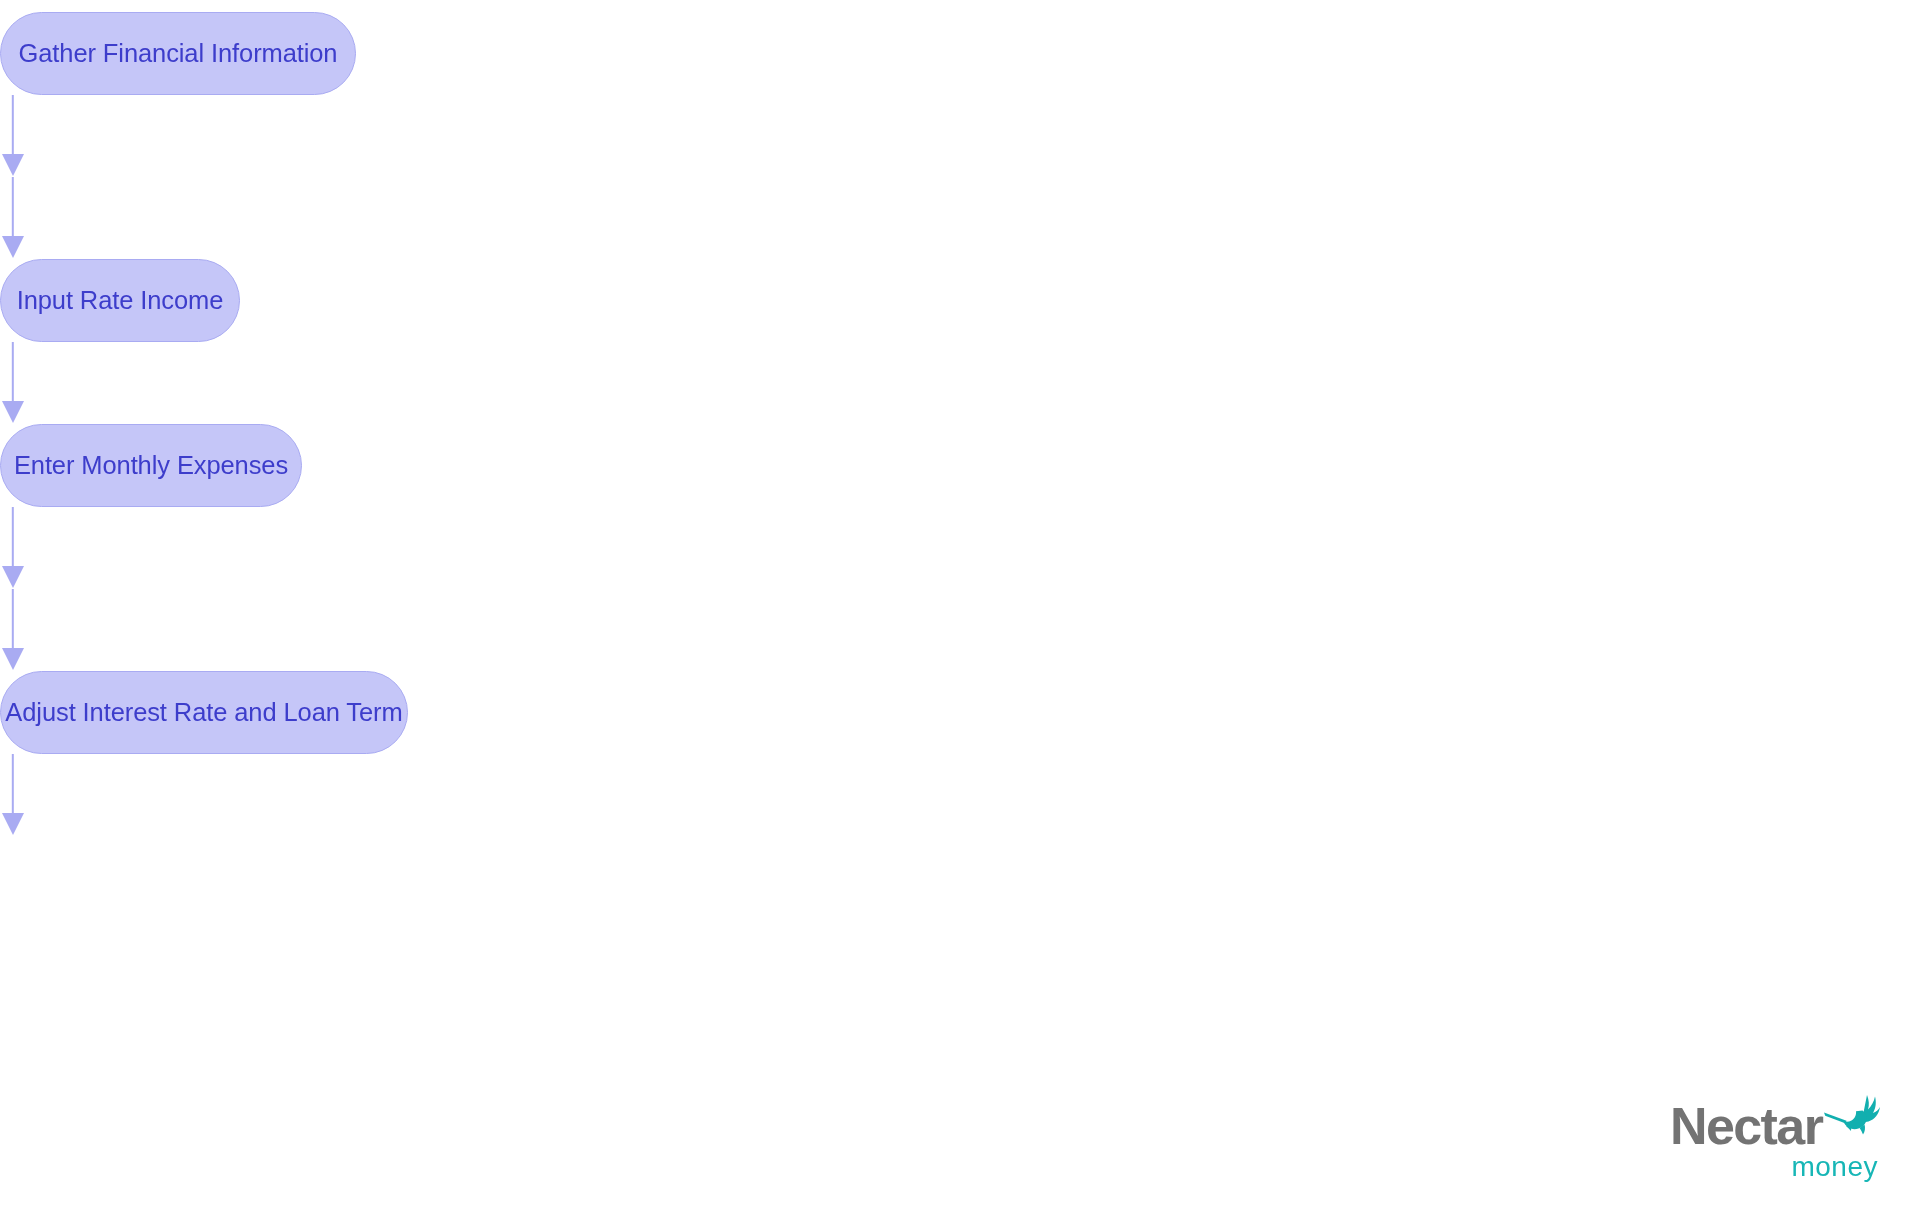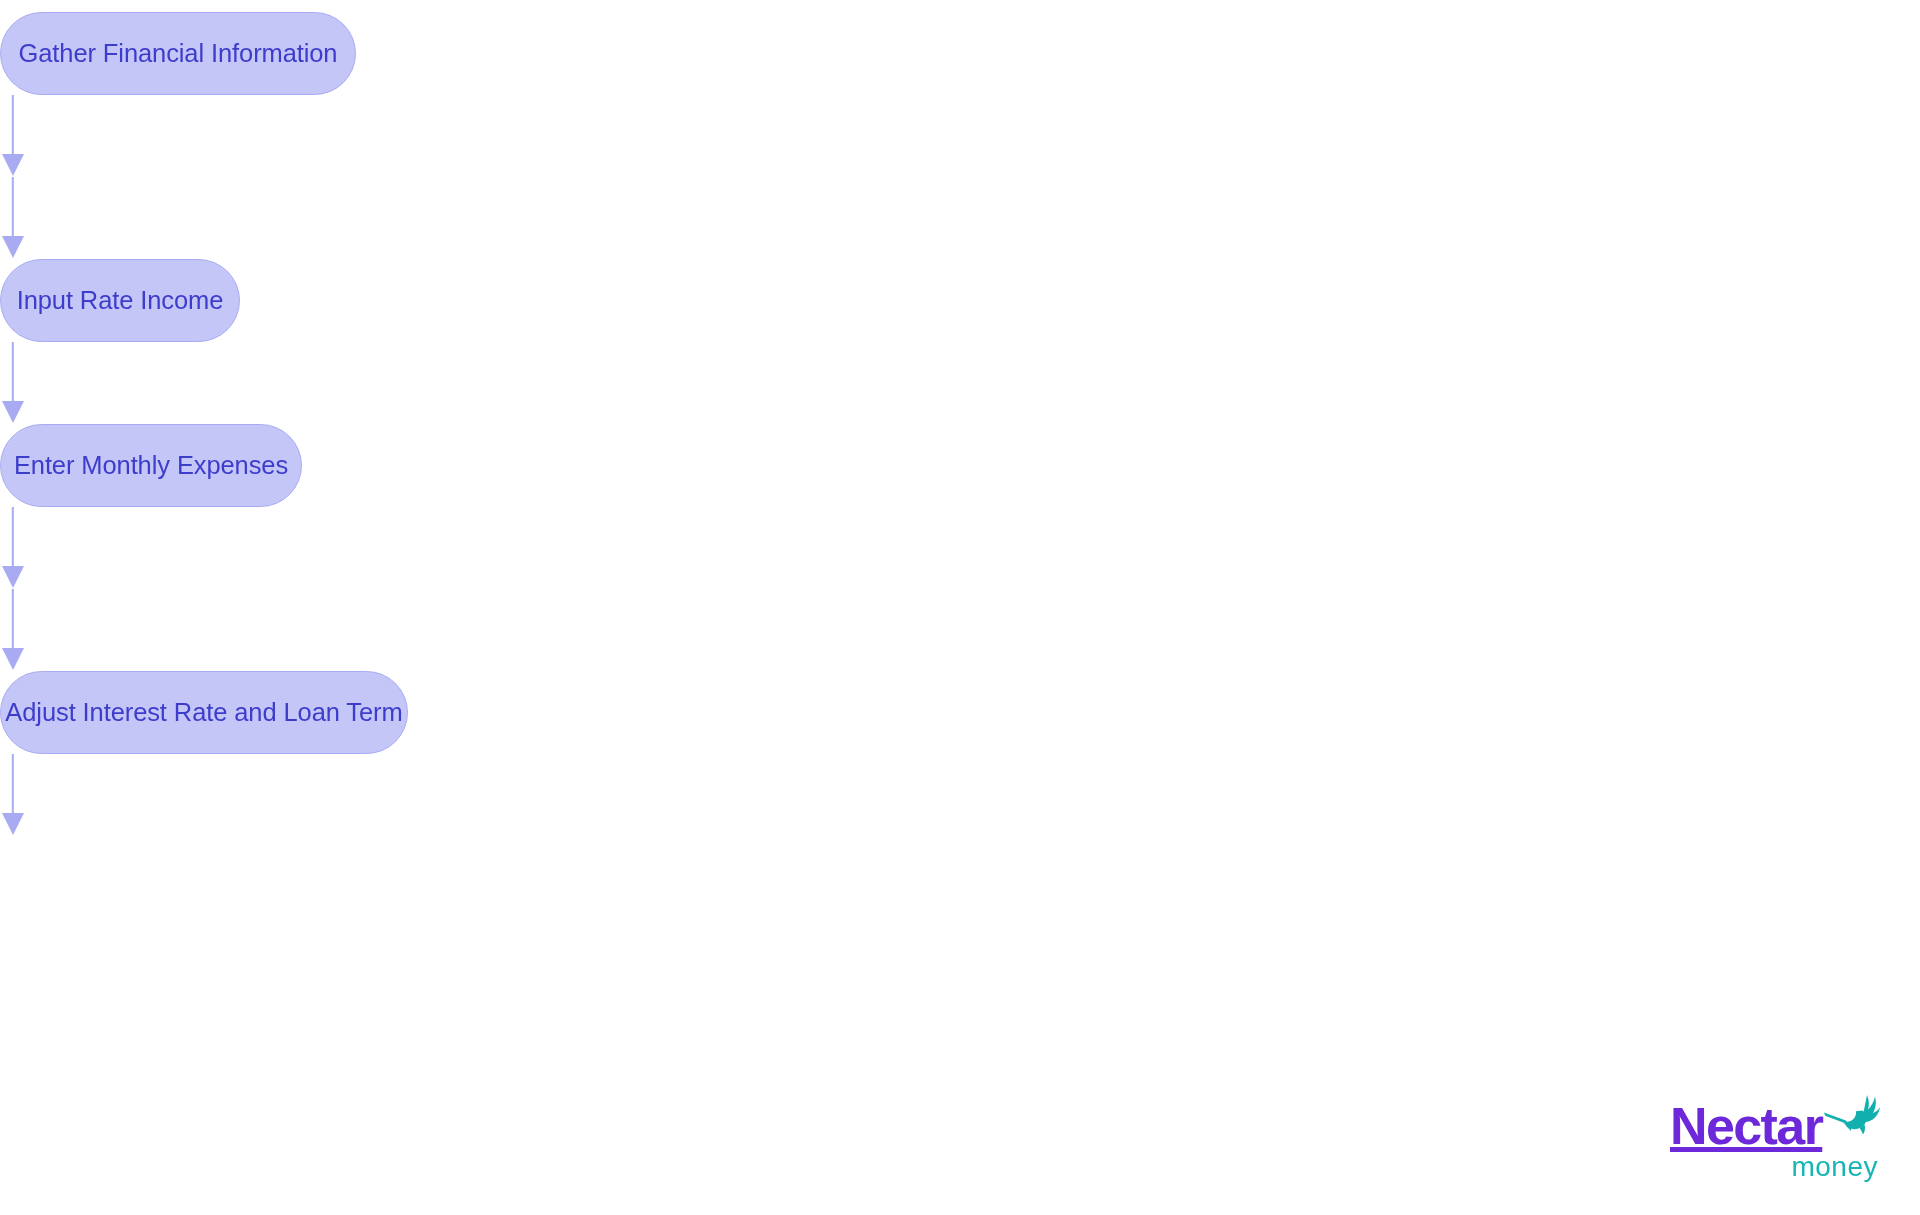--- a/index.html
+++ b/index.html
@@ -95,25 +95,24 @@
   .logo-row {
     position: relative;
     height: 58px;
   }
   .logo-wordmark {
     position: absolute;
     left: 0;
     top: 0;
     font-size: 52px;
     font-weight: bold;
-    color: #6d28d9;
+    color: #737373;
     letter-spacing: -1.6px;
     line-height: 58px;
     font-family: "Liberation Sans", sans-serif;
-    text-decoration: underline;
   }
   .logo-bird {
     position: absolute;
     left: 152px;
     top: -4px;
     width: 58px;
     height: 46px;
   }
   .logo-subword {
     position: absolute;

